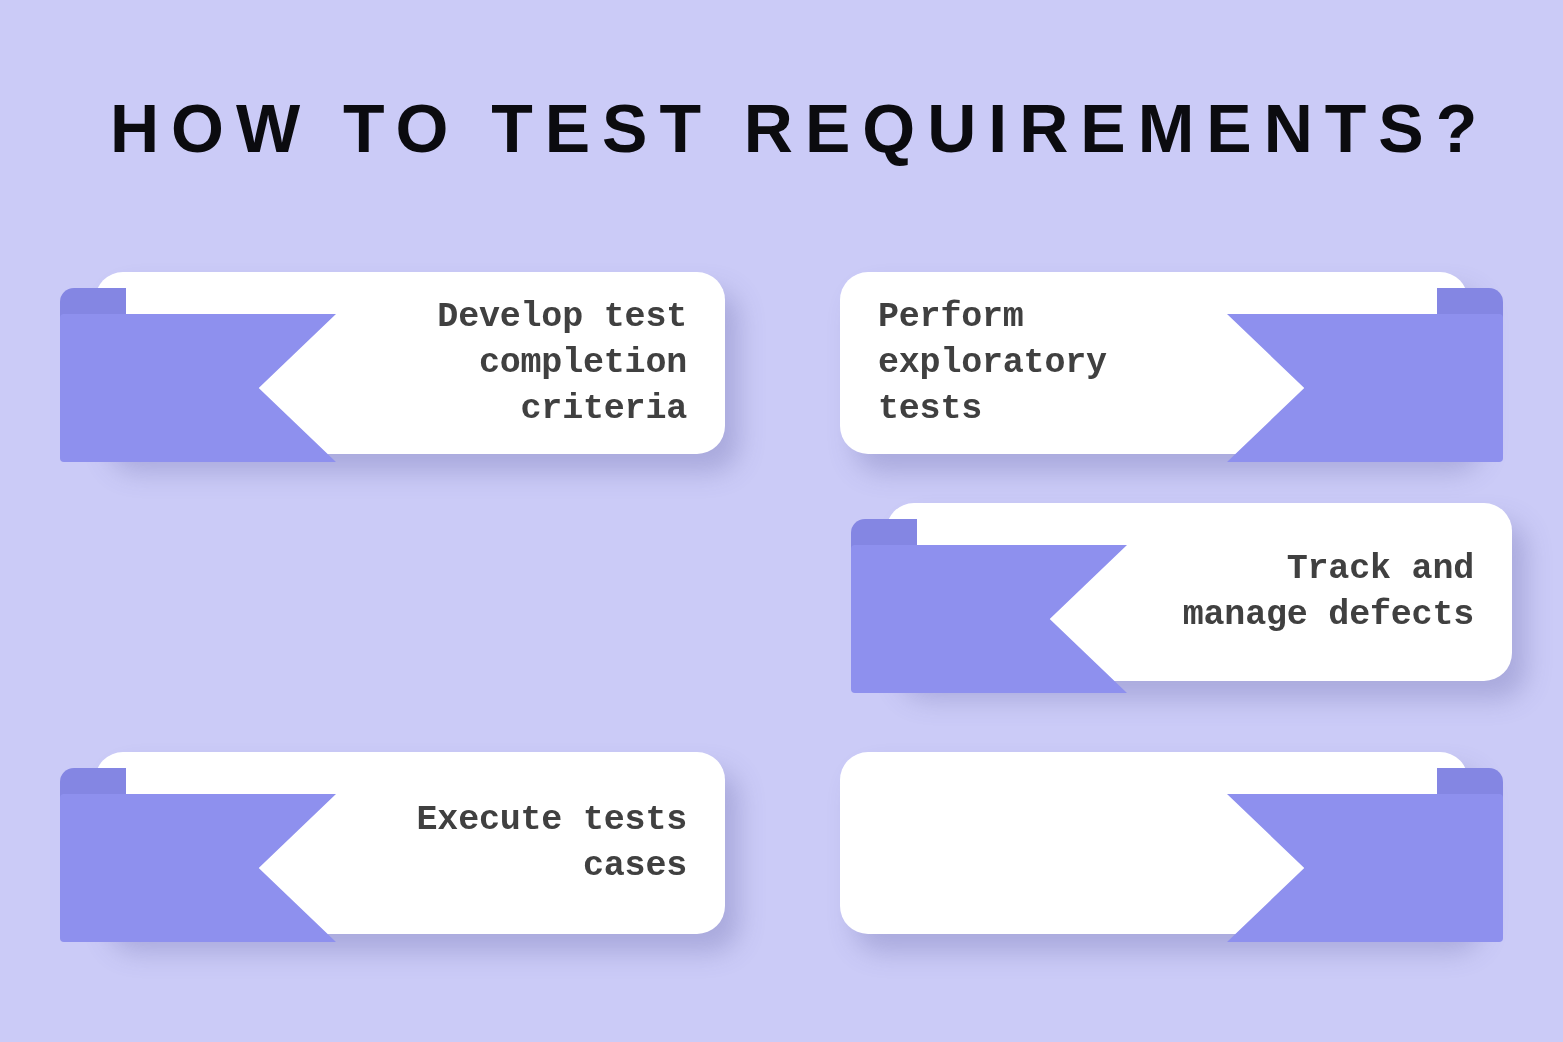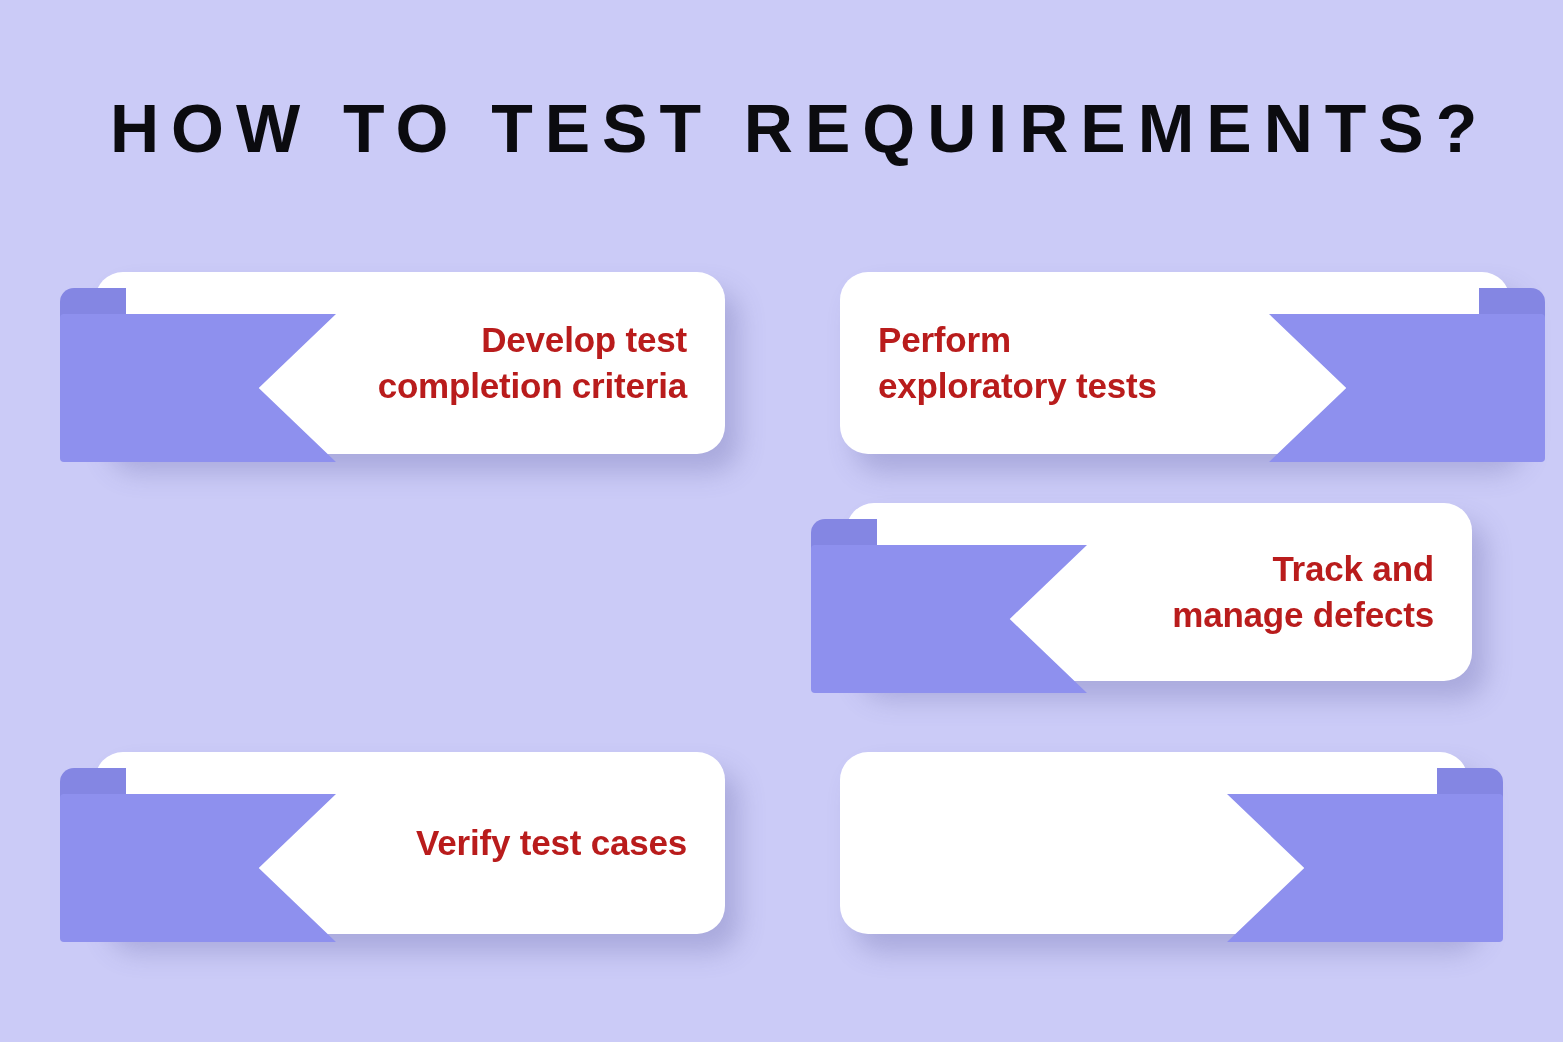--- a/index.html
+++ b/index.html
@@ -115,24 +115,24 @@
   .card-label {
     position: absolute;
     top: 0;
     height: 100%;
     display: flex;
     flex-direction: column;
     justify-content: center;
     font-size: 35px;
     line-height: 46px;
     font-weight: 700;
-    color: #b91c1c;
+    color: #404040;
     letter-spacing: -0.2px;
     z-index: 4;
-    font-family: Liberation Sans, sans-serif;
+    font-family: Liberation Mono, monospace;
     white-space: pre-line;
   }
   .card.ribbon-left .card-label {
     right: 38px;
     left: 250px;
     text-align: right;
     align-items: flex-end;
   }
   .card.ribbon-right .card-label {
     left: 38px;
@@ -150,45 +150,45 @@
 
   <div class="card ribbon-left" style="left:95px; top:272px; width:630px; height:182px;">
     <div class="fold"></div>
     <div class="card-body"></div>
     <div class="ribbon-round"></div>
     <div class="ribbon"></div>
     <div class="card-label">Develop test
 completion criteria</div>
   </div>
 
-  <div class="card ribbon-right" style="left:840px; top:272px; width:628px; height:182px;padding-left:42px;">
+  <div class="card ribbon-right" style="left:840px; top:272px; width:628px; height:182px;">
     <div class="fold"></div>
     <div class="card-body"></div>
     <div class="ribbon-round"></div>
     <div class="ribbon"></div>
     <div class="card-label">Perform
 exploratory tests</div>
   </div>
 
 
-  <div class="card ribbon-left" style="left:846px; top:503px; width:626px; height:178px;">
+  <div class="card ribbon-left" style="left:886px; top:503px; width:626px; height:178px;">
     <div class="fold"></div>
     <div class="card-body"></div>
     <div class="ribbon-round"></div>
     <div class="ribbon"></div>
     <div class="card-label">Track and
 manage defects</div>
   </div>
 
   <div class="card ribbon-left" style="left:95px; top:752px; width:630px; height:182px;">
     <div class="fold"></div>
     <div class="card-body"></div>
     <div class="ribbon-round"></div>
     <div class="ribbon"></div>
-    <div class="card-label">Verify test cases</div>
+    <div class="card-label">Execute tests cases</div>
   </div>
 
   <div class="card ribbon-right" style="left:840px; top:752px; width:628px; height:182px;">
     <div class="fold"></div>
     <div class="card-body"></div>
     <div class="ribbon-round"></div>
     <div class="ribbon"></div>
   </div>
 
 </div>

